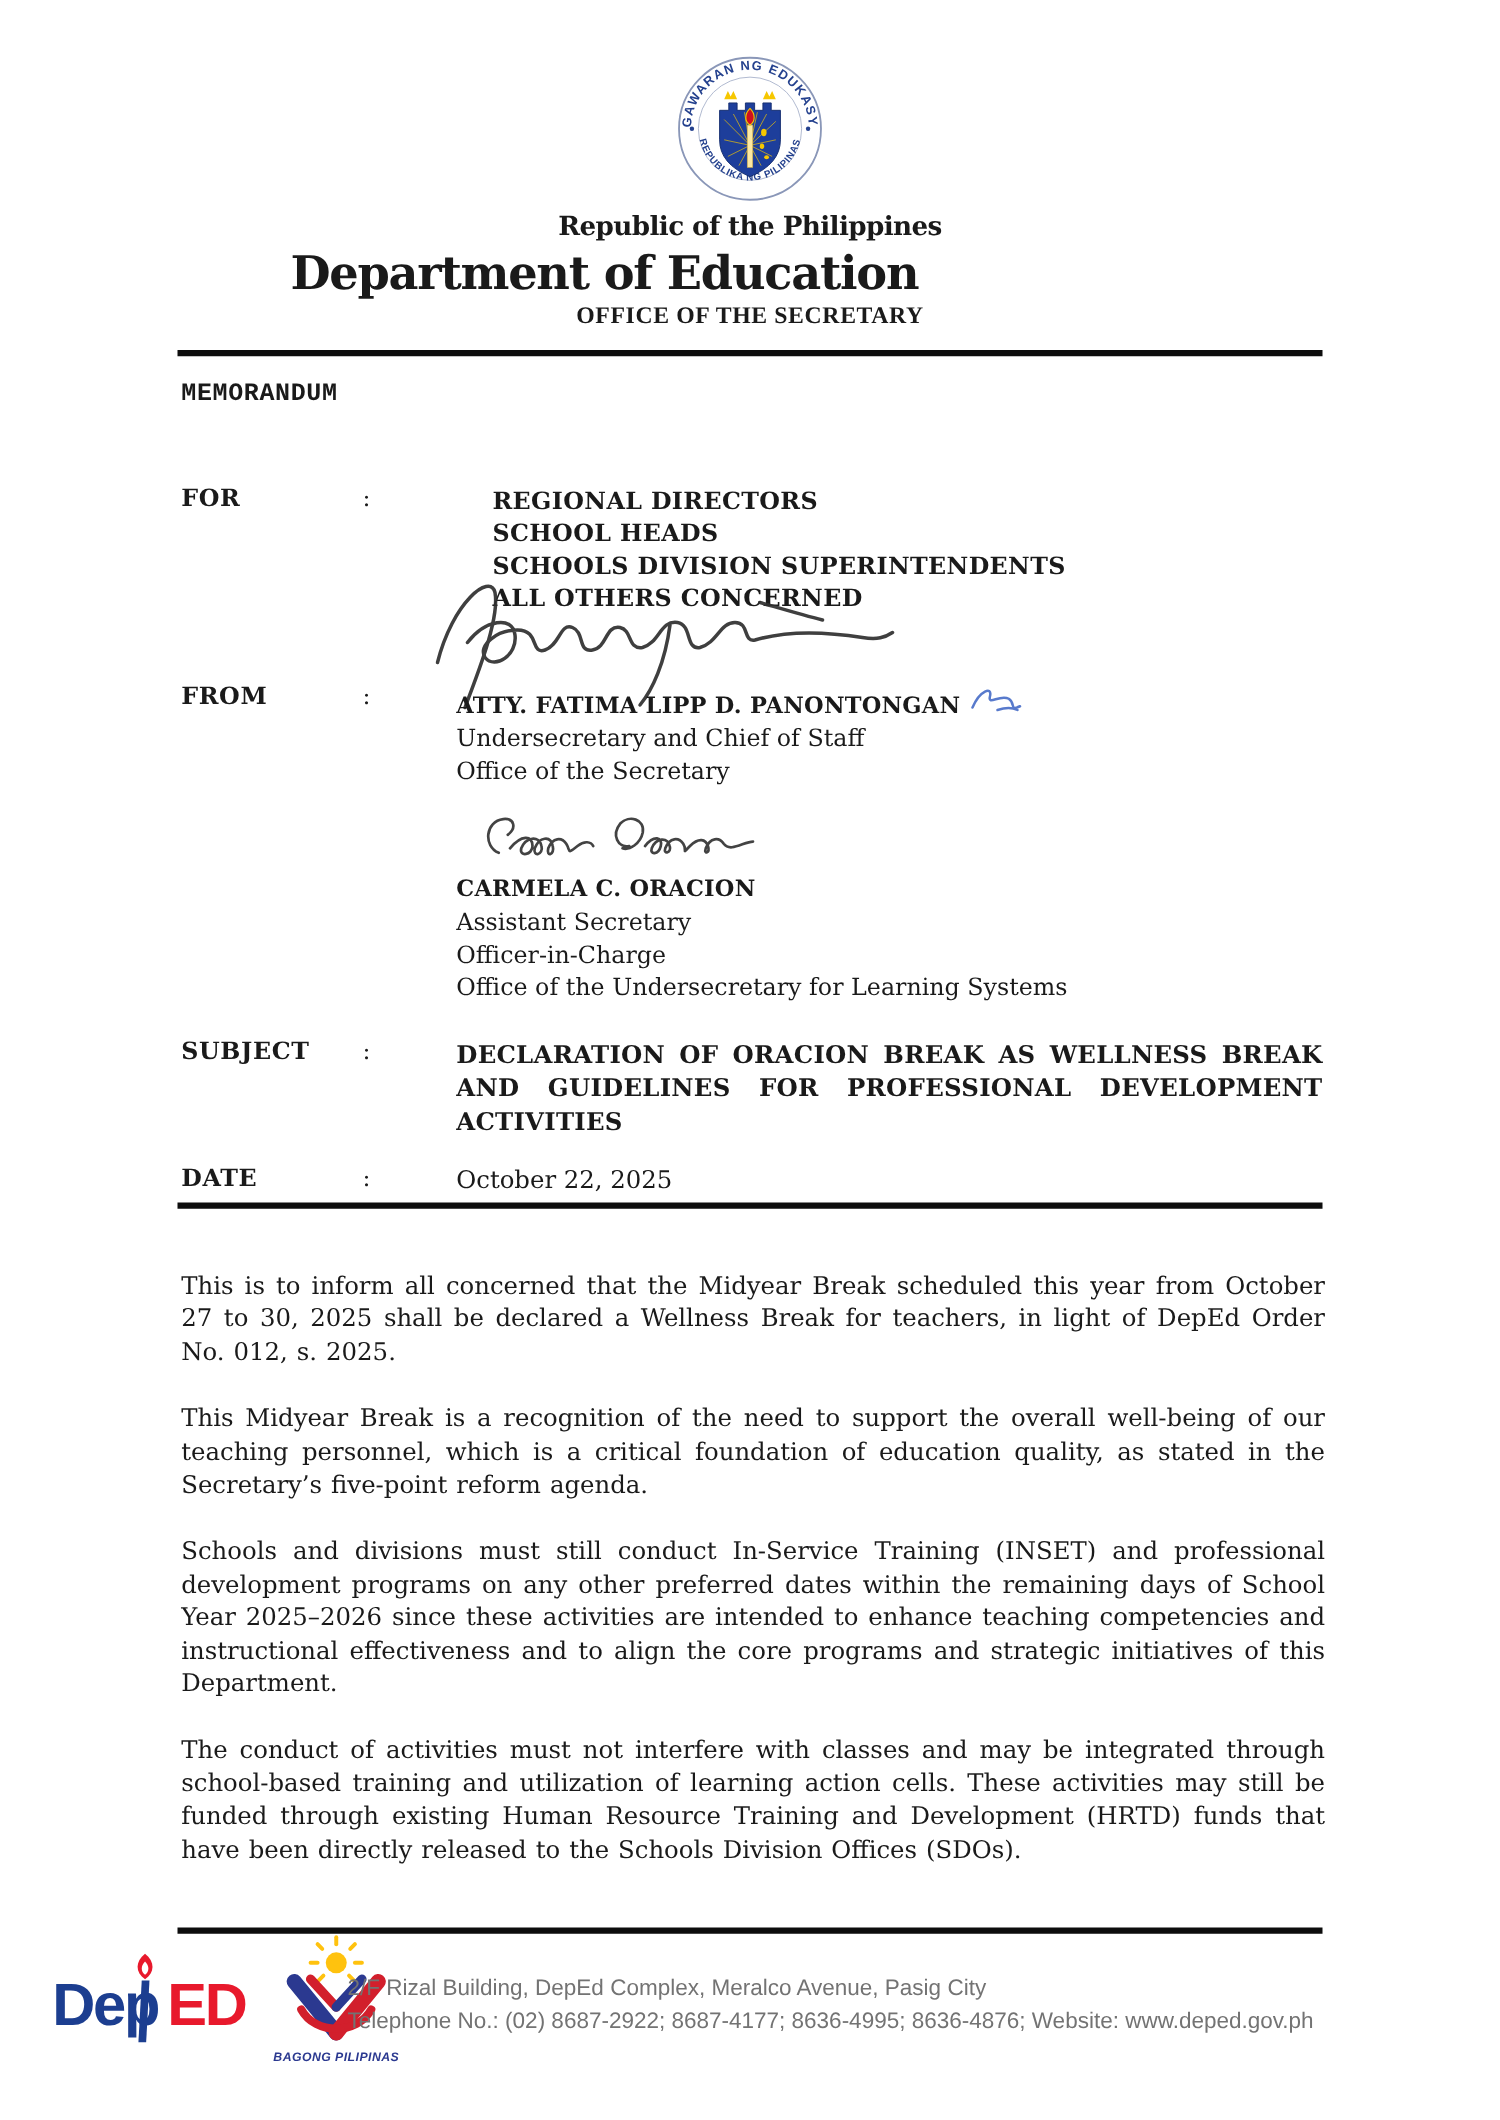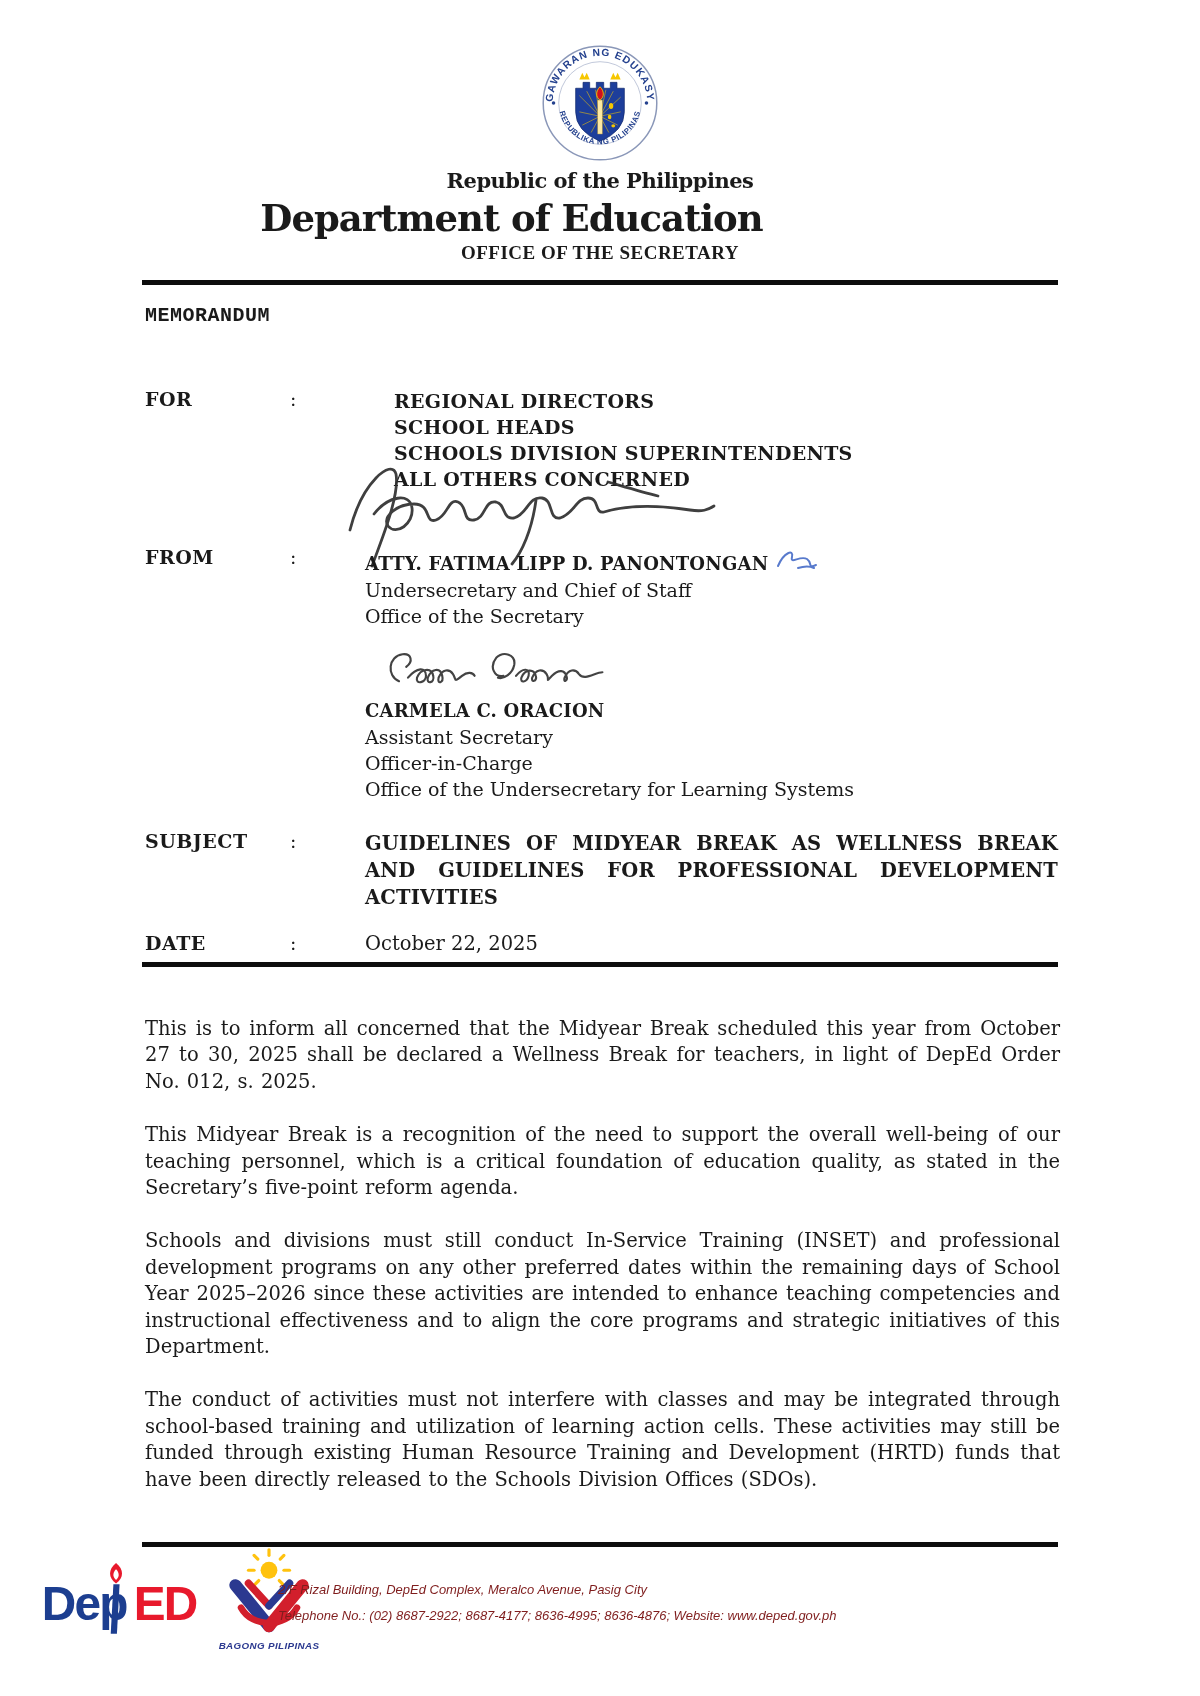--- a/index.html
+++ b/index.html
@@ -6,21 +6,21 @@
   .page{
     position:relative;width:1200px;height:1696px;background:#ffffff;
     margin:0 auto;overflow:hidden;
     font-family:"DejaVu Serif", serif;color:#1a1a1a;
   }
   
   .seal{position:absolute;top:44px;left:50%;transform:translateX(-50%);}
   .republic{position:absolute;top:168px;left:0;width:1200px;text-align:center;
     font-weight:900;font-size:21px;letter-spacing:-0.5px;}
   .department{position:absolute;top:196px;left:0;width:967px;text-align:center;
-    font-weight:900;font-size:37px;letter-spacing:-1px;padding-left:28px;}
+    font-weight:900;font-size:37px;letter-spacing:-1px;}
   .office{position:absolute;top:242px;left:0;width:1200px;text-align:center;
     font-family:"Liberation Serif", serif;font-weight:700;font-size:19px;letter-spacing:0.5px;}
   .rule{position:absolute;left:142px;width:916px;height:5px;background:#0d0d0d;}
   .rule1{top:280px;}
   .rule2{top:962px;}
   
   .memorandum{position:absolute;top:304px;left:145px;font-weight:700;font-size:20px;letter-spacing:0.5px;font-family:Liberation Mono, monospace;}
   .field{position:absolute;left:145px;width:915px;}
   .field .lbl{position:absolute;left:0;top:0;font-weight:700;font-size:19px;letter-spacing:0.5px;}
   .field .col{position:absolute;left:145px;top:0;font-size:19px;}
@@ -40,21 +40,21 @@
   .paraf{vertical-align:-4px;margin-left:6px;}
   
   .bodytext{position:absolute;top:1000px;left:145px;width:915px;}
   .bodytext p{margin:16px 0 27px 0;font-size:19.5px;line-height:26.4px;
     text-align:justify;text-align-last:left;word-spacing:1px;}
   
   .footer-rule{position:absolute;top:1542px;left:142px;width:916px;height:5px;background:#0d0d0d;}
   .deped-logo{position:absolute;top:1556px;left:40px;}
   .bagong-logo{position:absolute;top:1546px;left:208px;}
   .footer-address{position:absolute;top:1577px;left:278px;
-    font-family:"Liberation Sans", sans-serif;font-size:13px;line-height:26px;color:#7f1d1d;font-style:italic;}
+    font-family:"Liberation Sans", sans-serif;font-size:18px;line-height:26px;color:#737373;}
 </style>
 </head>
 <body>
 
 <div class="page">
 
   <svg class="seal" width="118" height="118" viewBox="0 0 160 160">
     <circle cx="80" cy="80" r="77" fill="#ffffff" stroke="#8a97b8" stroke-width="2"></circle>
     <circle cx="80" cy="80" r="56" fill="#ffffff" stroke="#aab4cc" stroke-width="1"></circle>
     <defs>
@@ -155,21 +155,21 @@
       <div class="sig-name">CARMELA C. ORACION</div>
       <div class="plain-line">Assistant Secretary</div>
       <div class="plain-line">Officer-in-Charge</div>
       <div class="plain-line">Office of the Undersecretary for Learning Systems</div>
     </div>
   </div>
 
   <div class="field f-subject">
     <span class="lbl">SUBJECT</span>
     <span class="col">:</span>
-    <div class="val subject-text">GUIDELINES OF MIDYEAR BREAK AS WELLNESS BREAK AND GUIDELINES FOR PROFESSIONAL DEVELOPMENT ACTIVITIES</div>
+    <div class="val subject-text">DECLARATION OF ORACION BREAK AS WELLNESS BREAK AND GUIDELINES FOR PROFESSIONAL DEVELOPMENT ACTIVITIES</div>
   </div>
 
   <div class="field f-date">
     <span class="lbl">DATE</span>
     <span class="col">:</span>
     <div class="val date-text">October 22, 2025</div>
   </div>
 
   <div class="rule rule2"></div>
 

